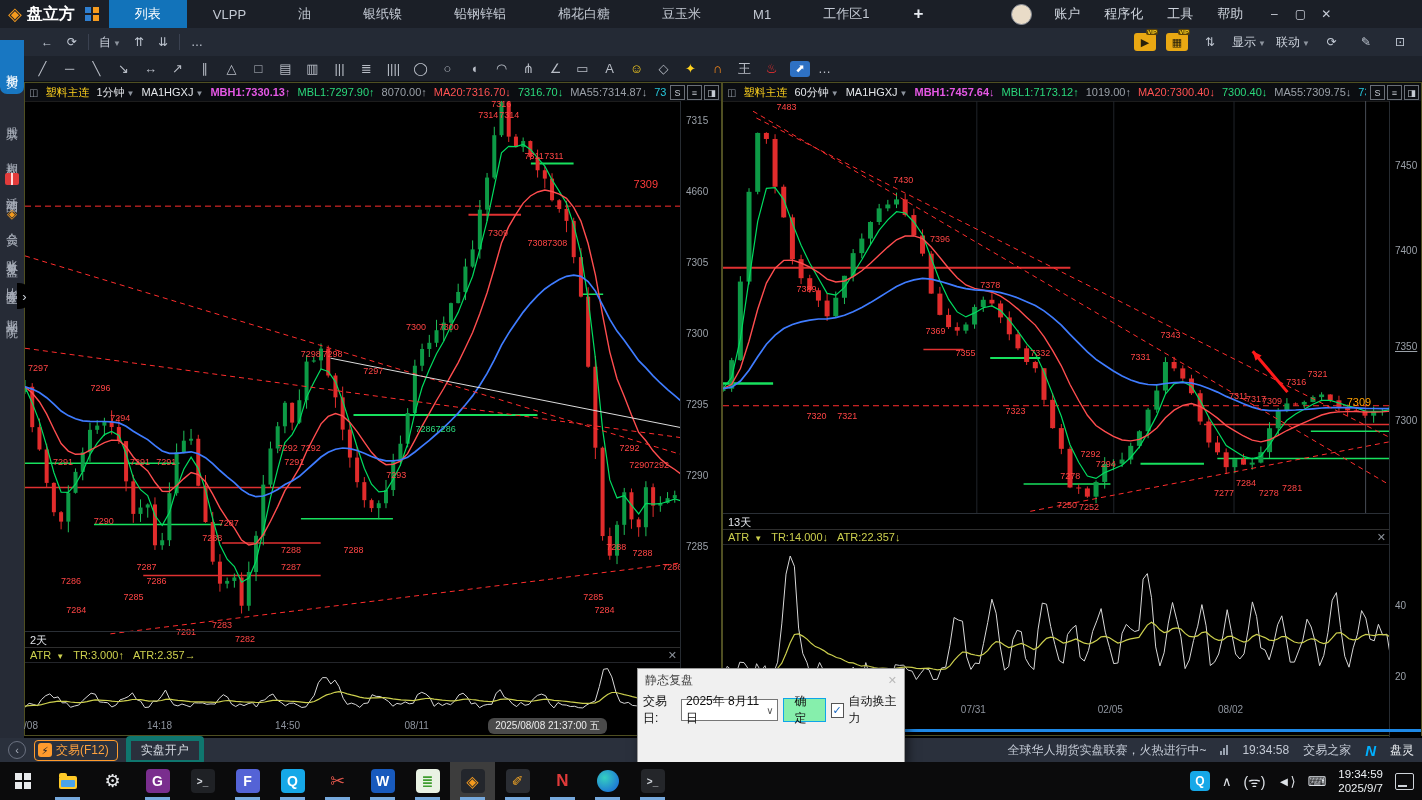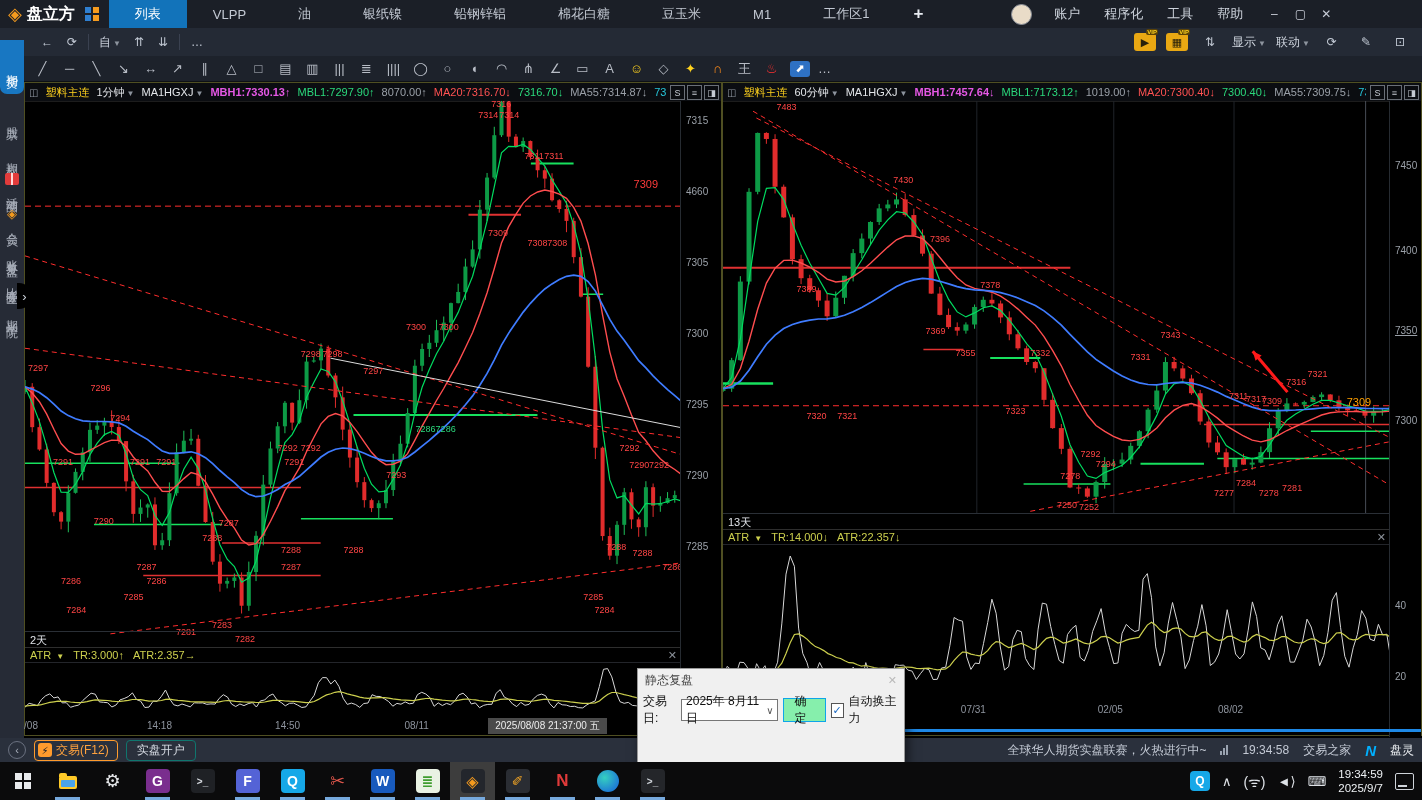--- a/index.html
+++ b/index.html
@@ -81,21 +81,21 @@
   .dlg-ok{background:#86efac;border:1px solid #0ea5e9;height:22px;padding:0 10px;display:flex;align-items:center;}
   .chk{width:13px;height:13px;background:#fff;border:1px solid #555;display:inline-flex;align-items:center;justify-content:center;color:#1565c0;font-size:11px;font-weight:bold;}
   .dlg-btnrow{display:flex;gap:13px;padding:5px 7px;}
   .dlg-btn{flex:1;background:#e1e1e1;border:1px solid #8a8a8a;height:23px;display:flex;align-items:center;justify-content:center;}
   
   .statusbar{position:absolute;left:0;top:738px;width:1422px;height:24px;background:#2a303c;display:flex;
              align-items:center;font-size:12px;color:#c3c9d4;z-index:10;padding:0 8px;box-sizing:border-box;gap:8px;}
   .circ{width:16px;height:16px;border-radius:50%;border:1px solid #6a7180;display:flex;align-items:center;justify-content:center;color:#aab1bd;font-size:11px;}
   .trade-btn{border:1px solid #ff9b2d;border-radius:4px;color:#ffa23e;display:flex;align-items:center;gap:4px;padding:1px 8px 1px 3px;}
   .bolt{width:14px;height:14px;background:#ff9b2d;color:#20242c;border-radius:3px;display:flex;align-items:center;justify-content:center;font-size:10px;}
-  .open-btn{border:1px solid #0f766e;border-radius:4px;color:#d7dce4;padding:1px 10px;}
+  .open-btn{border:5px solid #0f766e;border-radius:4px;color:#d7dce4;padding:1px 10px;}
   .sb-right{margin-left:auto;display:flex;align-items:center;gap:14px;}
   .sig{display:flex;align-items:flex-end;gap:1px;height:10px;}
   .sig i{display:block;width:2px;background:#9aa3b0;}
   .nlogo{color:#00b0ff;font-weight:bold;font-style:italic;font-size:15px;}
   
   .taskbar{position:absolute;left:0;top:762px;width:1422px;height:38px;background:#0b0b0c;display:flex;align-items:center;z-index:60;}
   .tb-apps{display:flex;align-items:center;height:38px;}
   .tbicon{width:45px;height:38px;display:flex;align-items:center;justify-content:center;position:relative;}
   .tbicon.active{background:#3d3d3d;}
   .tglyph{width:24px;height:24px;display:flex;align-items:center;justify-content:center;font-size:14px;font-weight:bold;border-radius:4px;}
@@ -522,21 +522,21 @@
     <span>TR:3.000↑</span>
     <span>ATR:2.357→</span>
     <span class="atr-close">✕</span>
   </div>
   <div class="x-axis" style="top: 634px; width: 657px;">
       <span class="xlab" style="left: -12.058px;">08/08</span>
       <span class="xlab" style="left: 121.97px;">14:18</span>
       <span class="xlab" style="left: 250.085px;">14:50</span>
       <span class="xlab" style="left: 379.514px;">08/11</span>
     </div>
-  <div class="time-box" style="left: 463.185px; top: 635px;">2025/08/08 21:37:00 五</div>
+  <div class="time-box" style="left: 463.185px; top: 635px; border-radius: 6px;">2025/08/08 21:37:00 五</div>
   <div class="y-axis">
       <span class="ylab" style="top: 13.8928px;">7315</span>
       <span class="ylab" style="top: 84.9383px;">4660</span>
       <span class="ylab" style="top: 155.984px;">7305</span>
       <span class="ylab" style="top: 227.029px;">7300</span>
       <span class="ylab" style="top: 298.075px;">7295</span>
       <span class="ylab" style="top: 369.121px;">7290</span>
       <span class="ylab" style="top: 440.166px;">7285</span>
     </div>
 </div>
@@ -779,21 +779,21 @@
     <span class="atr-close">✕</span>
   </div>
   <div class="x-axis" style="top: 618px; width: 668px;">
       <span class="xlab" style="left: 237.84px;">07/31</span>
       <span class="xlab" style="left: 374.78px;">02/05</span>
       <span class="xlab" style="left: 495.02px;">08/02</span>
     </div>
   <div class="y-axis">
       <span class="ylab" style="top: 58.6942px;">7450</span>
       <span class="ylab" style="top: 143.818px;">7400</span>
-      <span class="ylab" style="top: 224px; text-decoration: underline;">7350</span>
+      <span class="ylab" style="top: 240px; text-decoration: underline;">7350</span>
       <span class="ylab" style="top: 314.066px;">7300</span>
       <span class="ylab" style="top: 499.48px;">40</span>
       <span class="ylab" style="top: 569.56px;">20</span>
     </div>
   <div class="blue-scroll"></div>
 </div>
 
 <div class="dialog">
   <div class="dlg-title">
     <span>静态复盘</span>

